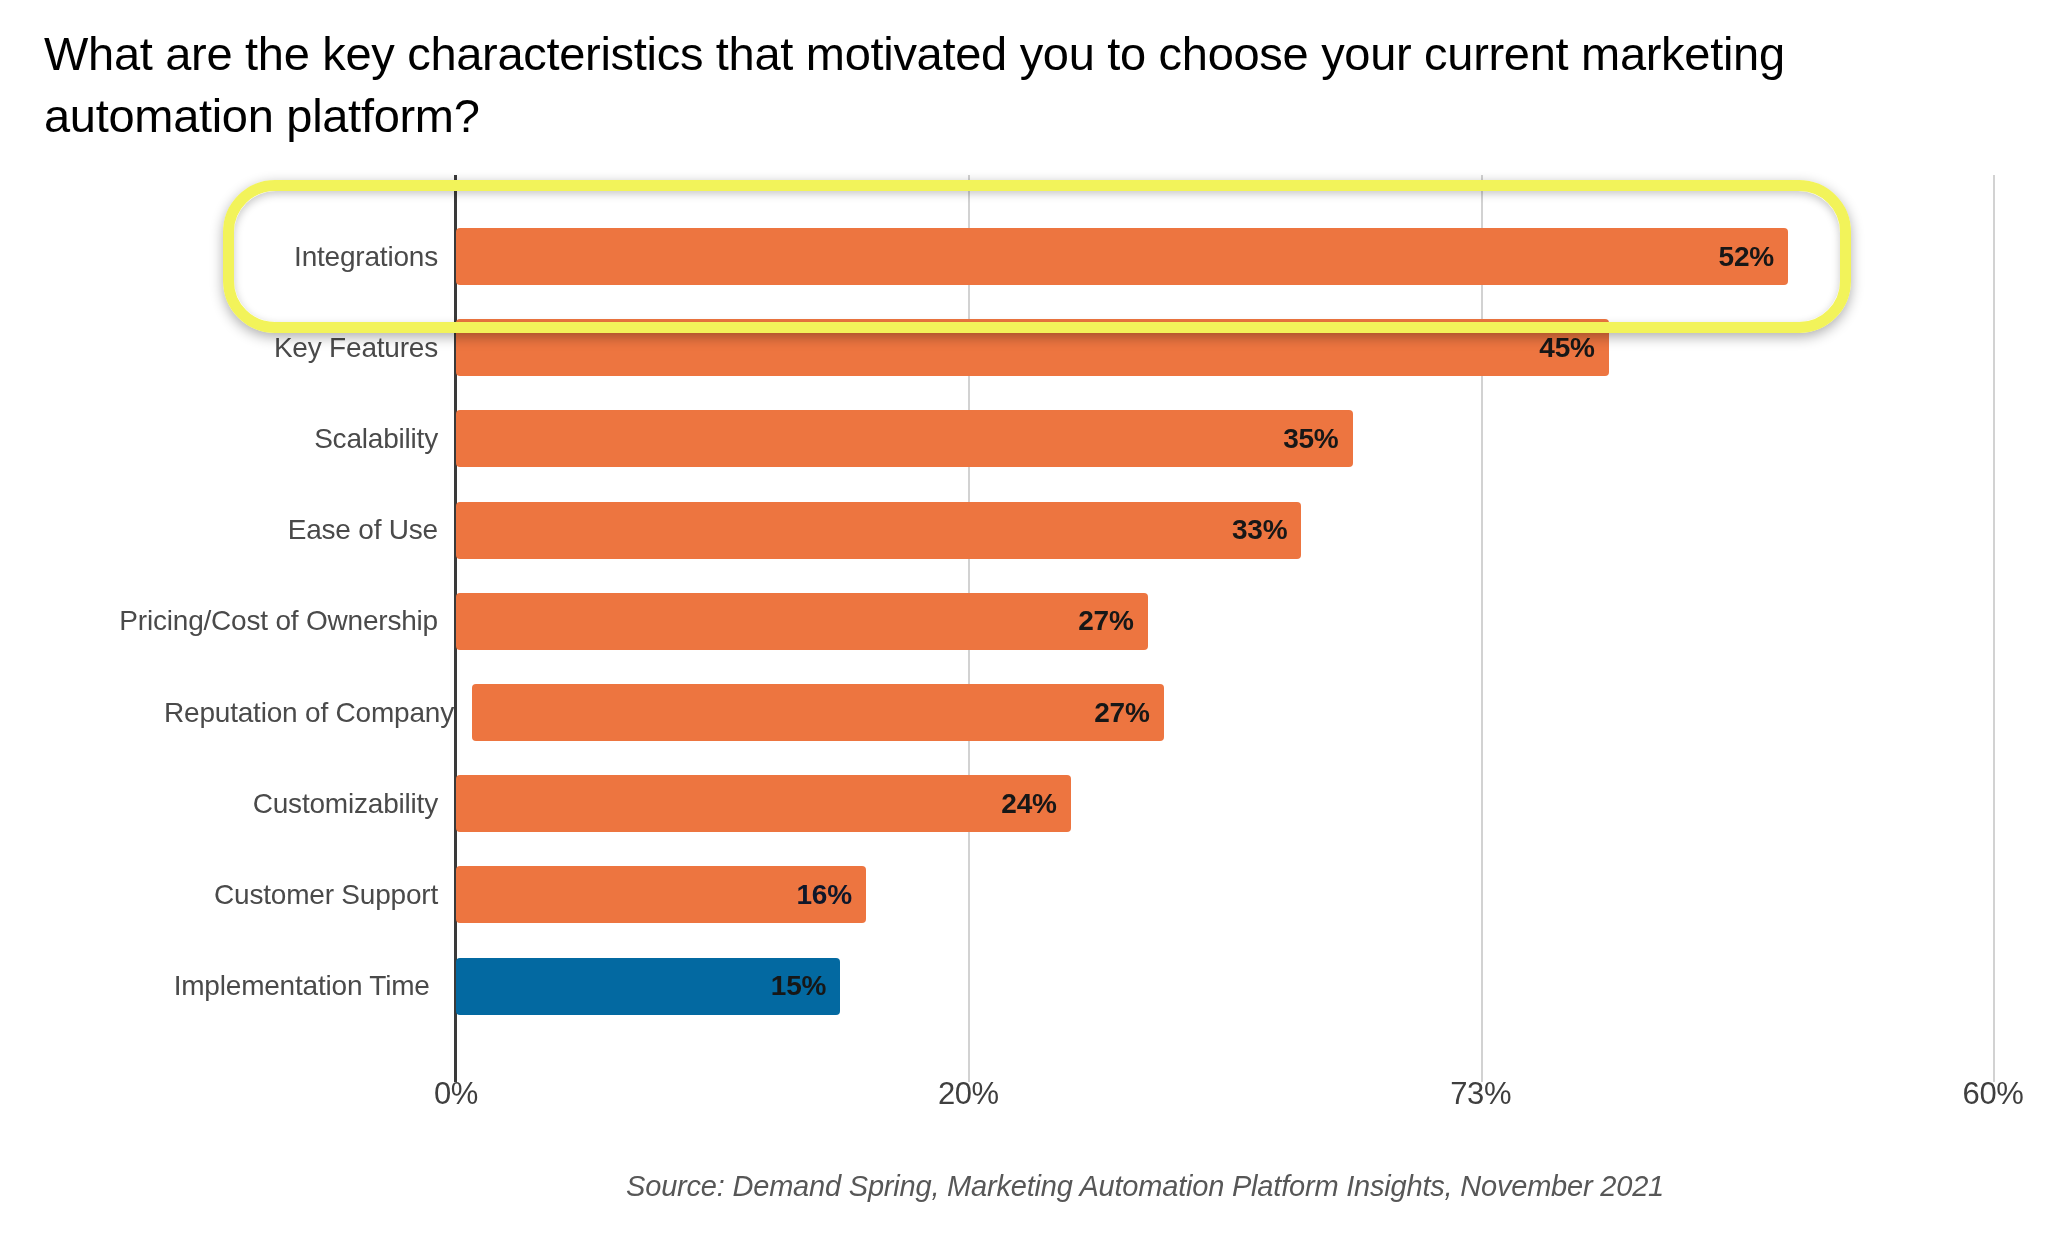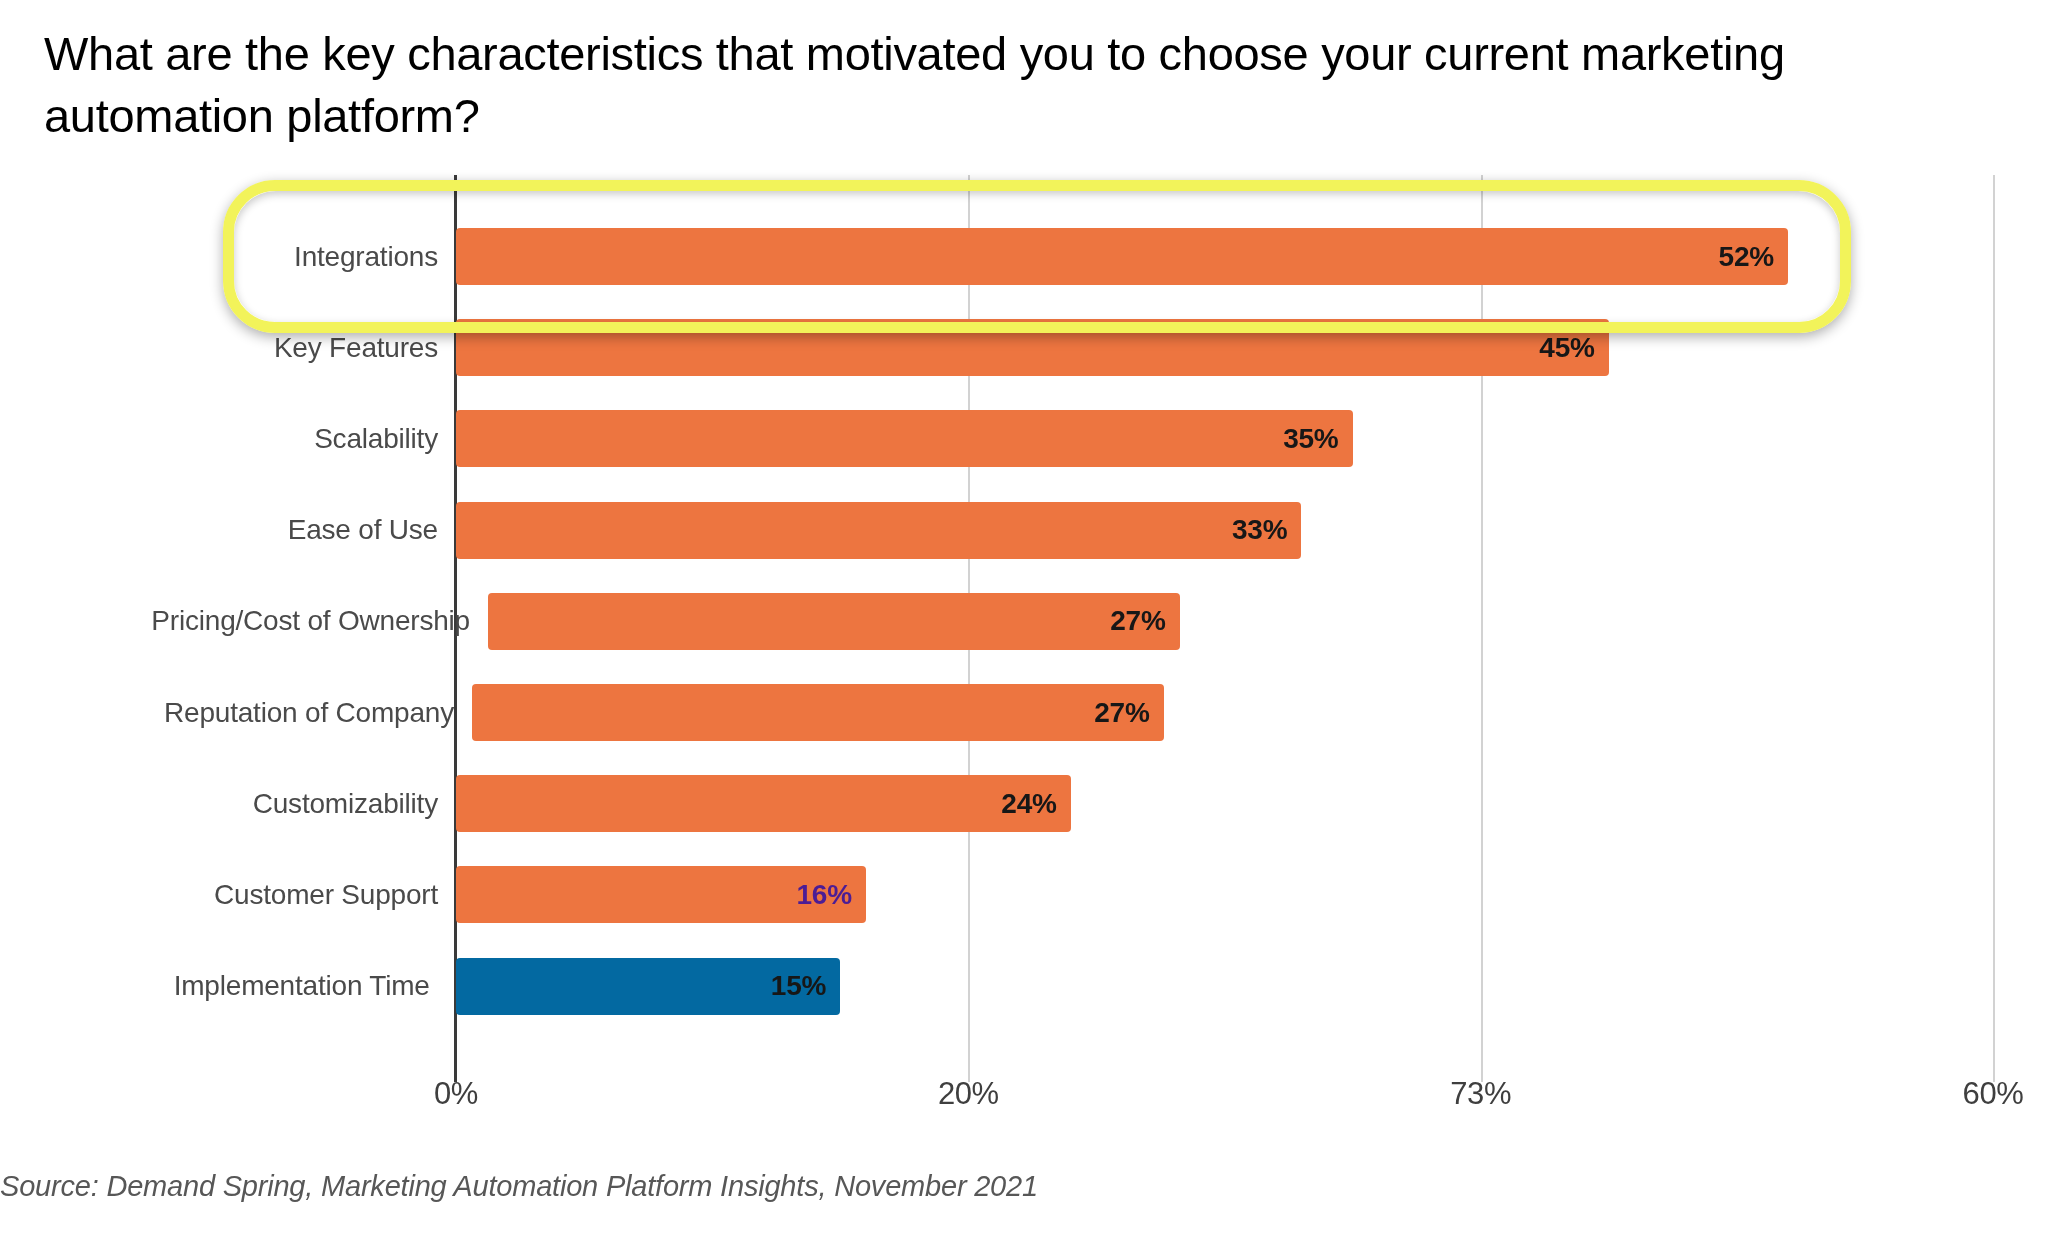--- a/index.html
+++ b/index.html
@@ -137,21 +137,21 @@
     transform: translateX(-50%);
     white-space: nowrap;
   }
 
   
   .source-note {
     position: absolute;
     left: 0;
     top: 1170px;
     width: 1664px;
-    text-align: left;
+    text-align: right;
     font-size: 29px;
     font-style: italic;
     color: #575757;
     letter-spacing: -0.2px;
   }
 </style>
 </head>
 <body>
 
 <div class="slide-title">What are the key characteristics that motivated you to choose your current marketing automation platform?</div>
@@ -184,42 +184,42 @@
         <div class="bar" style="width: 896.583px; height: 57px; background: rgb(237, 117, 64);">
           <span class="bar-value" style="color: rgb(23, 23, 23);">35%</span>
         </div>
       </div>
       <div class="row" style="top: 501.6px; left: 456px; width: 845.35px;">
         <span class="cat-label" style="color: rgb(74, 74, 74); right: 863.35px;">Ease of Use</span>
         <div class="bar" style="width: 845.35px; height: 57px; background: rgb(237, 117, 64);">
           <span class="bar-value" style="color: rgb(23, 23, 23);">33%</span>
         </div>
       </div>
-      <div class="row" style="top: 592.8px; left: 456px; width: 691.65px; margin-left: 32px;">
+      <div class="row" style="top: 592.8px; left: 456px; width: 691.65px;">
         <span class="cat-label" style="color: rgb(74, 74, 74); right: 709.65px;">Pricing/Cost of Ownership</span>
         <div class="bar" style="width: 691.65px; height: 57px; background: rgb(237, 117, 64);">
           <span class="bar-value" style="color: rgb(23, 23, 23);">27%</span>
         </div>
       </div>
       <div class="row" style="top: 684px; left: 472px; width: 691.65px;">
         <span class="cat-label" style="color: rgb(74, 74, 74); right: 709.65px;">Reputation of Company</span>
         <div class="bar" style="width: 691.65px; height: 57px; background: rgb(237, 117, 64);">
           <span class="bar-value" style="color: rgb(23, 23, 23);">27%</span>
         </div>
       </div>
       <div class="row" style="top: 775.2px; left: 456px; width: 614.8px;">
         <span class="cat-label" style="color: rgb(74, 74, 74); right: 632.8px;">Customizability</span>
         <div class="bar" style="width: 614.8px; height: 57px; background: rgb(237, 117, 64);">
           <span class="bar-value" style="color: rgb(23, 23, 23);">24%</span>
         </div>
       </div>
       <div class="row" style="top: 866.4px; left: 456px; width: 409.867px;">
         <span class="cat-label" style="color: rgb(74, 74, 74); right: 427.867px;">Customer Support</span>
         <div class="bar" style="width: 409.867px; height: 57px; background: rgb(237, 117, 64);">
-          <span class="bar-value" style="color: #4c1d95;">16%</span>
+          <span class="bar-value" style="color: #0f172a;">16%</span>
         </div>
       </div>
       <div class="row" style="top: 957.6px; left: 456px; width: 376px;">
         <span class="cat-label" style="color: rgb(74, 74, 74); right: 402.25px;">Implementation Time</span>
         <div class="bar" style="width: 384.25px; height: 57px; background: #0369a1;">
           <span class="bar-value" style="color: rgb(23, 23, 23);">15%</span>
         </div>
       </div>
     </div>
 

